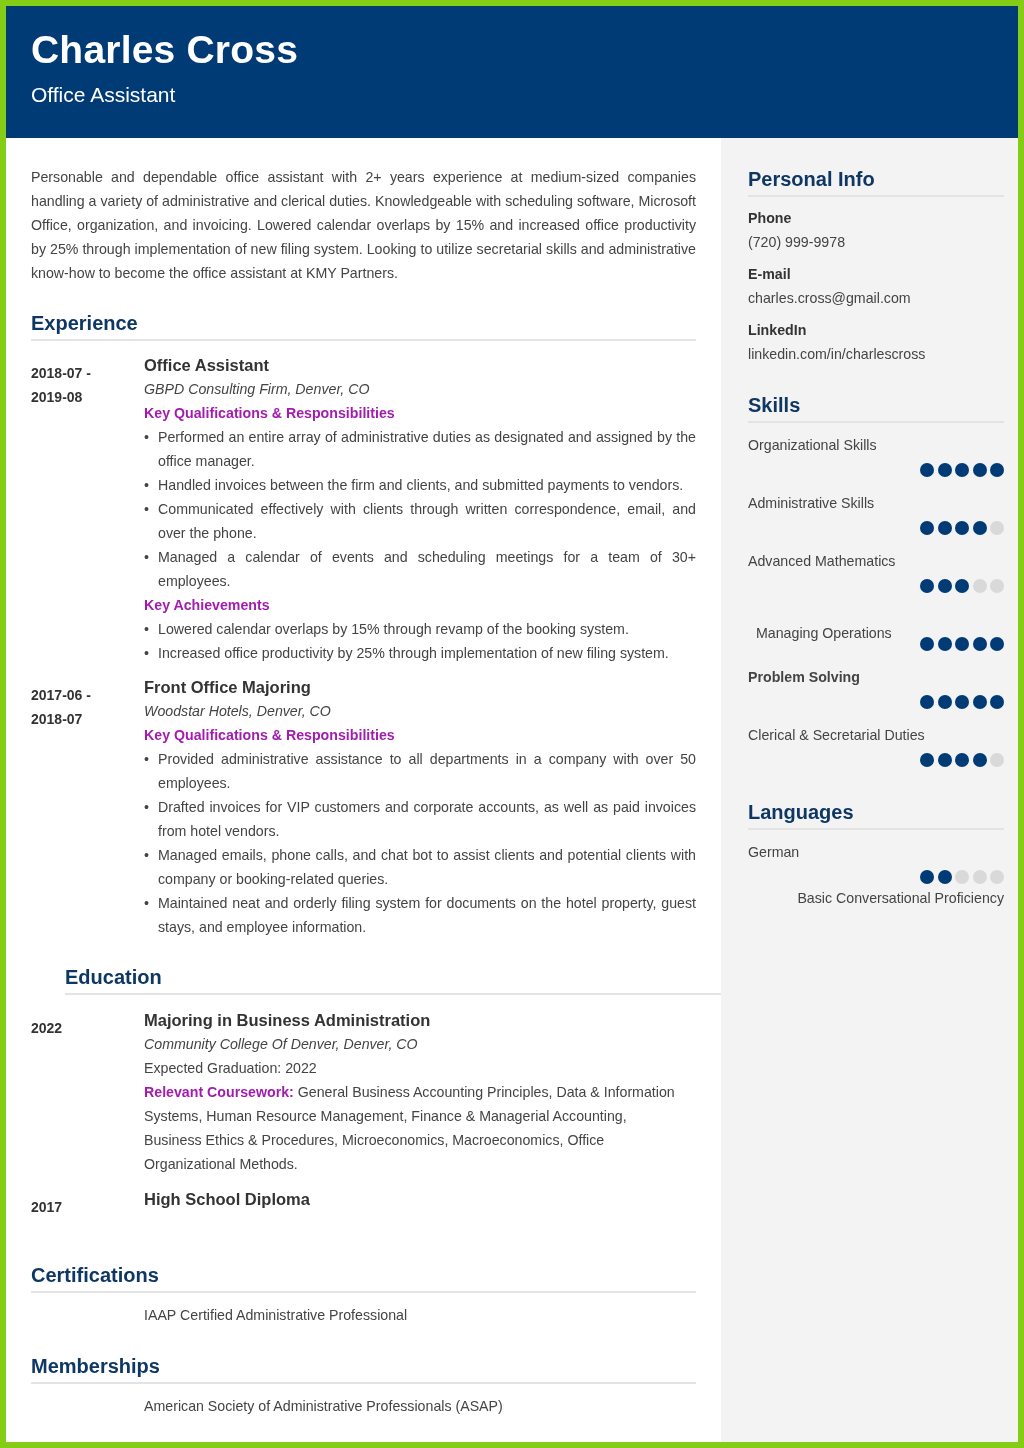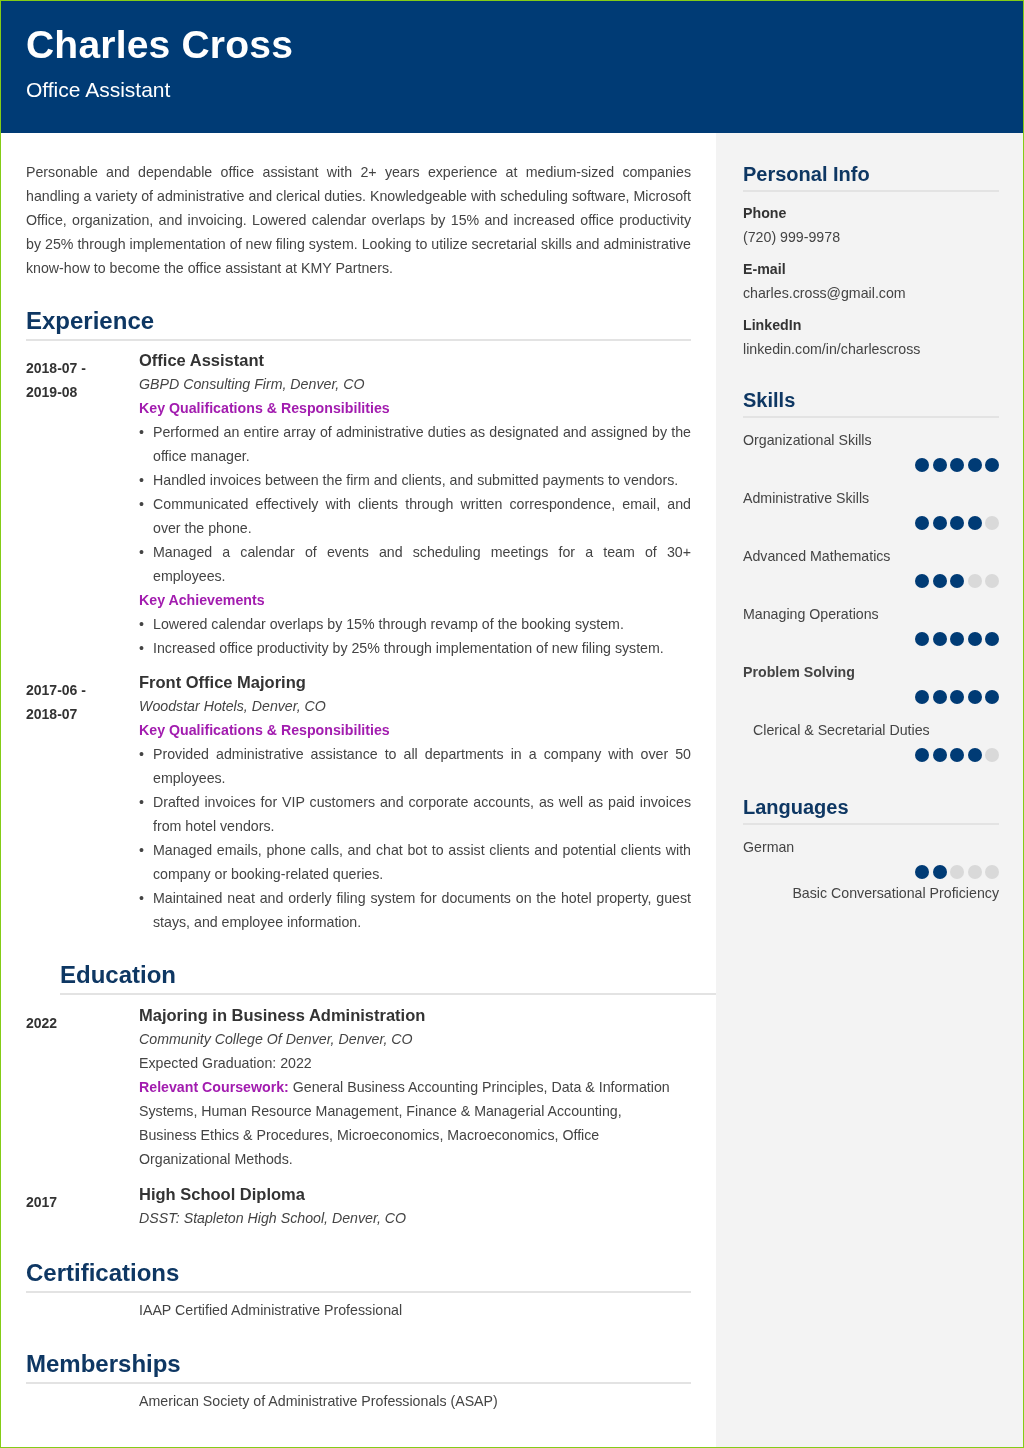--- a/index.html
+++ b/index.html
@@ -1,25 +1,25 @@
 <!DOCTYPE html>
 <html><head>
 <meta charset="utf-8">
 <style>
   * { box-sizing: border-box; margin: 0; padding: 0; }
   html, body { width: 1024px; height: 1448px; background: #ffffff; }
   body { font-family: "Liberation Sans", sans-serif; color: #3a3a3a; position: relative; overflow: hidden; }
-  .page { position: absolute; left: 0; top: 0; width: 1024px; height: 1448px; border: 1px solid #84cc16; background: #fff; overflow: hidden; }
+  .page { position: absolute; left: 0; top: 0; width: 1024px; height: 1448px; border: 6px solid #84cc16; background: #fff; overflow: hidden; }
   .header { position: absolute; left: 0; top: 0; width: 1022px; height: 132px; background: #003b75; }
   .header .name { position: absolute; left: 25px; top: 22px; font-size: 39px; font-weight: bold; color: #fff; letter-spacing: 0.2px; }
   .header .role { position: absolute; left: 25px; top: 77px; font-size: 21px; color: #fff; }
   .sidebar { position: absolute; left: 715px; top: 132px; width: 307px; height: 1314px; background: #f3f3f3; }
   .main { position: absolute; left: 25px; top: 132px; width: 665px; }
   .summary { position: absolute; left: 0; top: 27px; width: 665px; font-size: 14.2px; line-height: 24px; text-align: justify; color: #444; }
-  .sec-title { position: absolute; left: 0; width: 665px; font-size: 24px; font-weight: bold; color: #0e3763; padding-bottom: 4px; border-bottom: 2px solid #e3e3e3; }
+  .sec-title { position: absolute; left: 0; width: 665px; font-size: 20px; font-weight: bold; color: #0e3763; padding-bottom: 4px; border-bottom: 2px solid #e3e3e3; }
   .entry { position: absolute; left: 0; width: 665px; }
   .entry .date { position: absolute; left: 0; top: 0; width: 100px; font-size: 14px; font-weight: bold; line-height: 24px; color: #333; margin-top: 8px; }
   .entry .body { position: absolute; left: 113px; top: 0; width: 552px; font-size: 14.2px; line-height: 24px; color: #444; }
   .entry .title { font-size: 16.5px; font-weight: bold; color: #333; line-height: 24px; }
   .entry .org { font-style: italic; }
   .entry .sub { font-weight: bold; color: #a21caf; }
   .entry ul { list-style: none; }
   .entry li { position: relative; padding-left: 14px; text-align: justify; }
   .entry li::before { content: "•"; position: absolute; left: 0; top: 0; }
   .single { position: absolute; left: 113px; font-size: 14.2px; color: #444; }
@@ -97,21 +97,20 @@
         <div class="org">Community College Of Denver, Denver, CO</div>
         <div>Expected Graduation: 2022</div>
         <div style="padding-right:8px;"><span class="sub">Relevant Coursework:</span><span> General Business Accounting Principles, Data &amp; Information Systems, Human Resource Management, Finance &amp; Managerial Accounting, Business Ethics &amp; Procedures, Microeconomics, Macroeconomics, Office Organizational Methods.</span></div>
       </div>
     </div>
 
     <div class="entry" style="top:1049px;">
       <div class="date">2017</div>
       <div class="body">
         <div class="title">High School Diploma</div>
-        <div class="org">DSST: Stapleton High School, Denver, CO</div>
       </div>
     </div>
 
     <div class="sec-title" style="top:1126px;">Certifications</div>
     <div class="single" style="top:1169px;">IAAP Certified Administrative Professional</div>
 
     <div class="sec-title" style="top:1217px;">Memberships</div>
     <div class="single" style="top:1260px;">American Society of Administrative Professionals (ASAP)</div>
   </div>
 
@@ -146,39 +145,39 @@
 
     <div class="skill-name" style="top:415px;">Advanced Mathematics</div>
     <div class="dots" style="top:441px;">
         <span class="dot on"></span>
         <span class="dot on"></span>
         <span class="dot on"></span>
         <span class="dot"></span>
         <span class="dot"></span>
       </div>
 
-    <div class="skill-name" style="top:473px;">Managing Operations</div>
+    <div class="skill-name" style="top:487px;margin-left:8px;">Managing Operations</div>
     <div class="dots" style="top:499px;">
         <span class="dot on"></span>
         <span class="dot on"></span>
         <span class="dot on"></span>
         <span class="dot on"></span>
         <span class="dot on"></span>
       </div>
 
     <div class="skill-name" style="top:531px;font-weight:bold;">Problem Solving</div>
     <div class="dots" style="top:557px;">
         <span class="dot on"></span>
         <span class="dot on"></span>
         <span class="dot on"></span>
         <span class="dot on"></span>
         <span class="dot on"></span>
       </div>
 
-    <div class="skill-name" style="top:589px;margin-left:10px;">Clerical &amp; Secretarial Duties</div>
+    <div class="skill-name" style="top:589px;">Clerical &amp; Secretarial Duties</div>
     <div class="dots" style="top:615px;">
         <span class="dot on"></span>
         <span class="dot on"></span>
         <span class="dot on"></span>
         <span class="dot on"></span>
         <span class="dot"></span>
       </div>
 
     <div class="side-title" style="top:663px;">Languages</div>
     <div class="skill-name" style="top:706px;">German</div>

